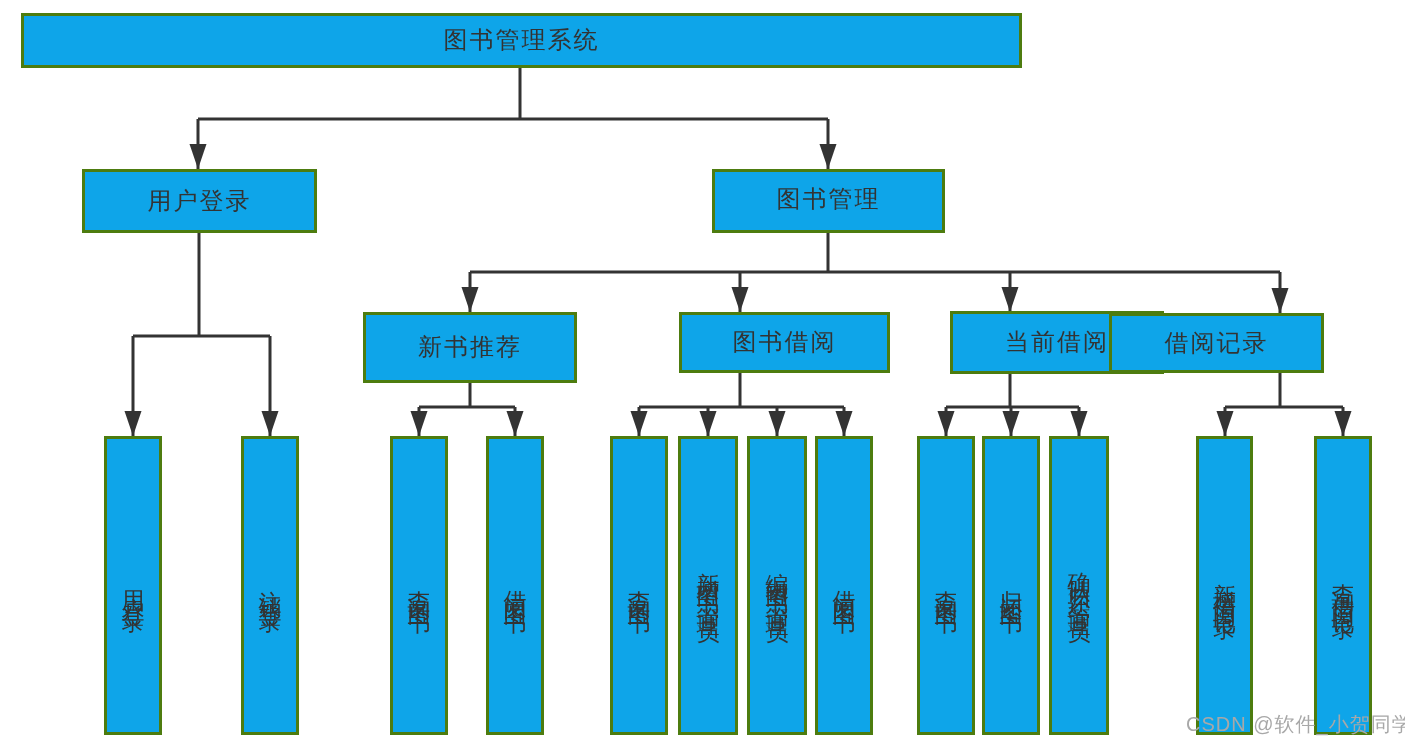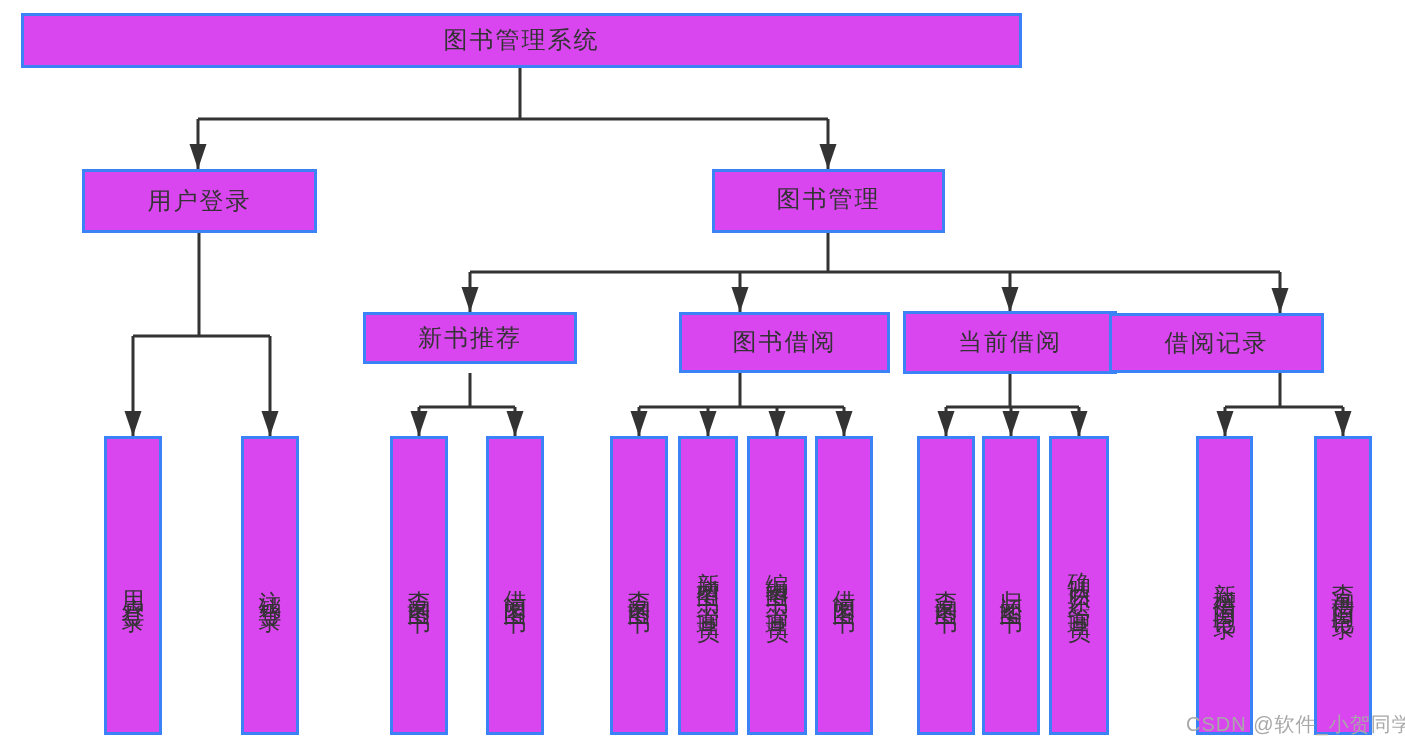--- a/index.html
+++ b/index.html
@@ -15,22 +15,22 @@
   .connectors {
     position: absolute;
     left: 0; top: 0;
     width: 1405px; height: 747px;
   }
   .connectors path { stroke: #333333; stroke-width: 3; fill: none; }
   .connectors polygon { fill: #333333; stroke: none; }
   .box {
     position: absolute;
     box-sizing: border-box;
-    background: #d946ef;
-    border: 3px solid #3b82f6;
+    background: #0ea5e9;
+    border: 3px solid #4d7c0f;
     display: flex;
     align-items: center;
     justify-content: center;
     text-align: center;
   }
   .box .lbl {
     font-size: 24px;
     letter-spacing: 2px;
     color: #333333;
     line-height: 1.2;
@@ -101,27 +101,27 @@
     <span class="lbl">图书管理系统</span>
   </div>
 
   <div class="box" style="left:82px; top:169px; width:235px; height:64px;">
     <span class="lbl">用户登录</span>
   </div>
   <div class="box" style="left:712px; top:169px; width:233px; height:64px;font-family:Liberation Mono, monospace;">
     <span class="lbl">图书管理</span>
   </div>
 
-  <div class="box" style="left:363px; top:312px; width:214px; height:52px;">
+  <div class="box" style="left:363px; top:312px; width:214px; height:71px;">
     <span class="lbl">新书推荐</span>
   </div>
   <div class="box" style="left:635px; top:312px; width:211px; height:61px;margin-left:44px;">
     <span class="lbl">图书借阅</span>
   </div>
-  <div class="box" style="left:903px; top:311px; width:214px; height:63px;">
+  <div class="box" style="left:950px; top:311px; width:214px; height:63px;">
     <span class="lbl">当前借阅</span>
   </div>
   <div class="box" style="left:1109px; top:313px; width:215px; height:60px;">
     <span class="lbl">借阅记录</span>
   </div>
 
   <div class="box leaf" style="left:104px; top:436px; width:58px; height:299px;">
     <span class="lbl">用户登录</span>
   </div>
   <div class="box leaf" style="left:241px; top:436px; width:58px; height:299px;">

